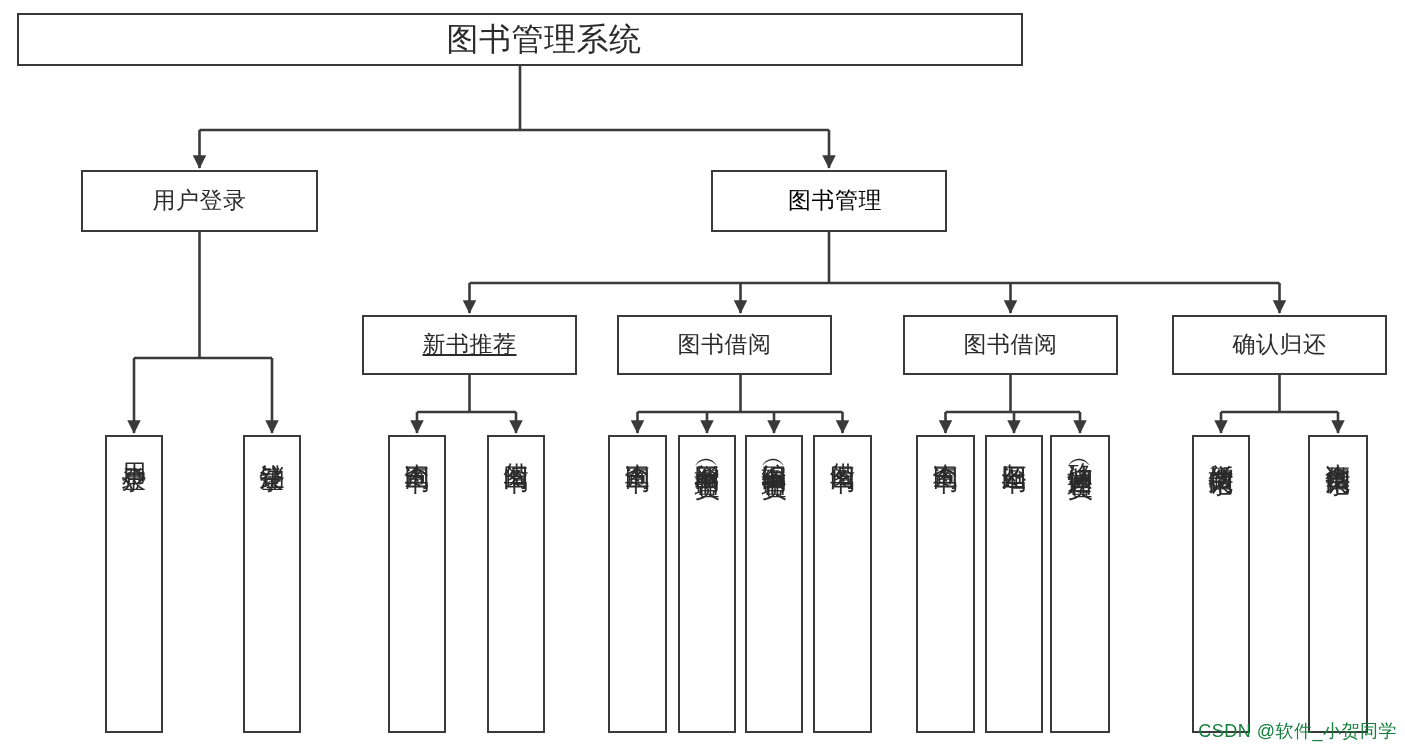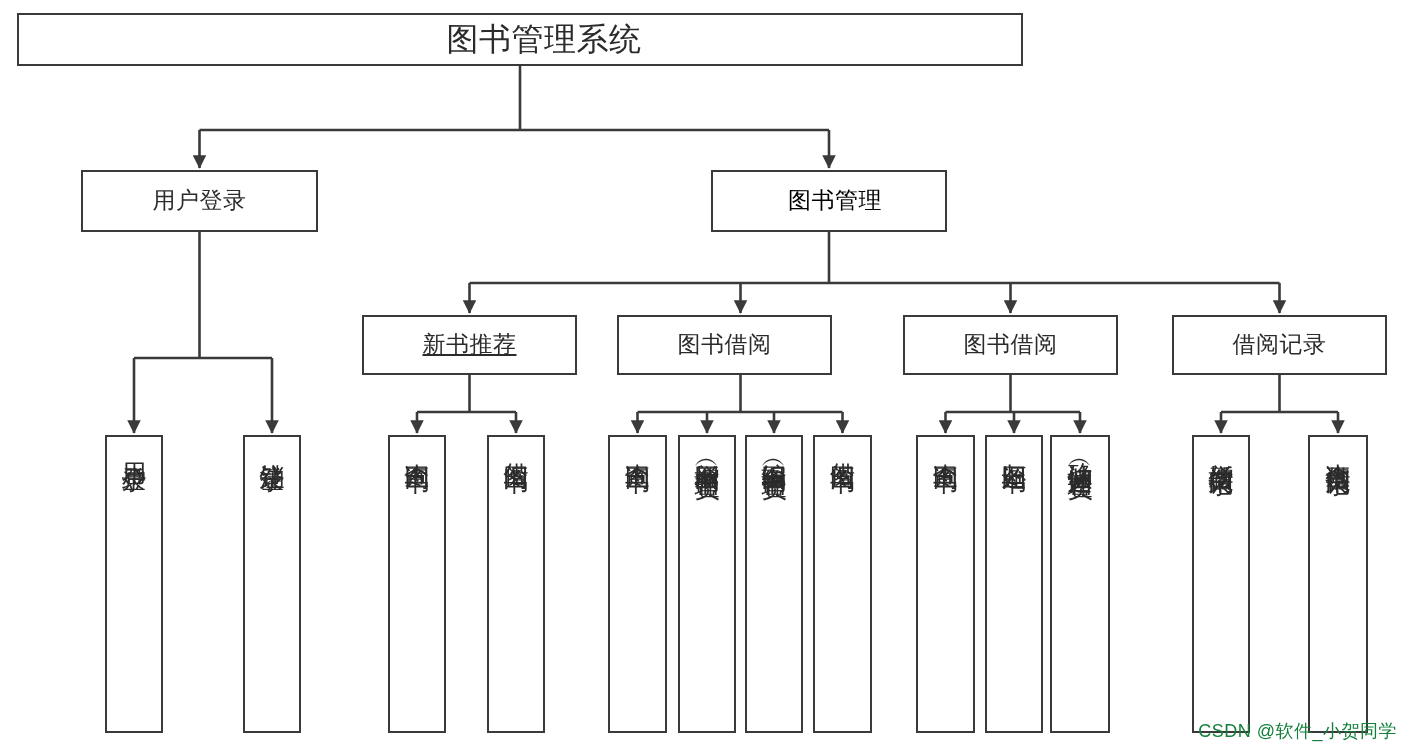--- a/index.html
+++ b/index.html
@@ -133,21 +133,21 @@
       <div class="node horiz" style="left: 362px; top: 315px; width: 215px; height: 60px; border-color: rgb(58, 58, 58); background: rgb(255, 255, 255);">
         <span class="node-label" style="color: rgb(43, 43, 43); text-decoration: underline;">新书推荐</span>
       </div>
       <div class="node horiz" style="left: 617px; top: 315px; width: 215px; height: 60px; border-color: rgb(58, 58, 58); background: rgb(255, 255, 255);">
         <span class="node-label" style="color: rgb(43, 43, 43);">图书借阅</span>
       </div>
       <div class="node horiz" style="left: 903px; top: 315px; width: 215px; height: 60px; border-color: rgb(58, 58, 58); background: rgb(255, 255, 255);">
         <span class="node-label" style="color: rgb(43, 43, 43);">图书借阅</span>
       </div>
       <div class="node horiz" style="left: 1172px; top: 315px; width: 215px; height: 60px; border-color: rgb(58, 58, 58); background: rgb(255, 255, 255);">
-        <span class="node-label" style="color: rgb(43, 43, 43);">借阅记录</span>
+        <span class="node-label" style="color: rgb(43, 43, 43);">确认归还</span>
       </div>
       <div class="node vert" style="left: 105px; top: 435px; width: 58px; height: 298px; border-color: rgb(58, 58, 58); background: rgb(255, 255, 255);">
         <span class="node-label" style="color: rgb(43, 43, 43);">用户登录</span>
       </div>
       <div class="node vert" style="left: 243px; top: 435px; width: 58px; height: 298px; border-color: rgb(58, 58, 58); background: rgb(255, 255, 255);">
         <span class="node-label" style="color: rgb(43, 43, 43);">注销登录</span>
       </div>
       <div class="node vert" style="left: 388px; top: 435px; width: 58px; height: 298px; border-color: rgb(58, 58, 58); background: rgb(255, 255, 255);">
         <span class="node-label" style="color: rgb(43, 43, 43);">查询图书</span>
       </div>

